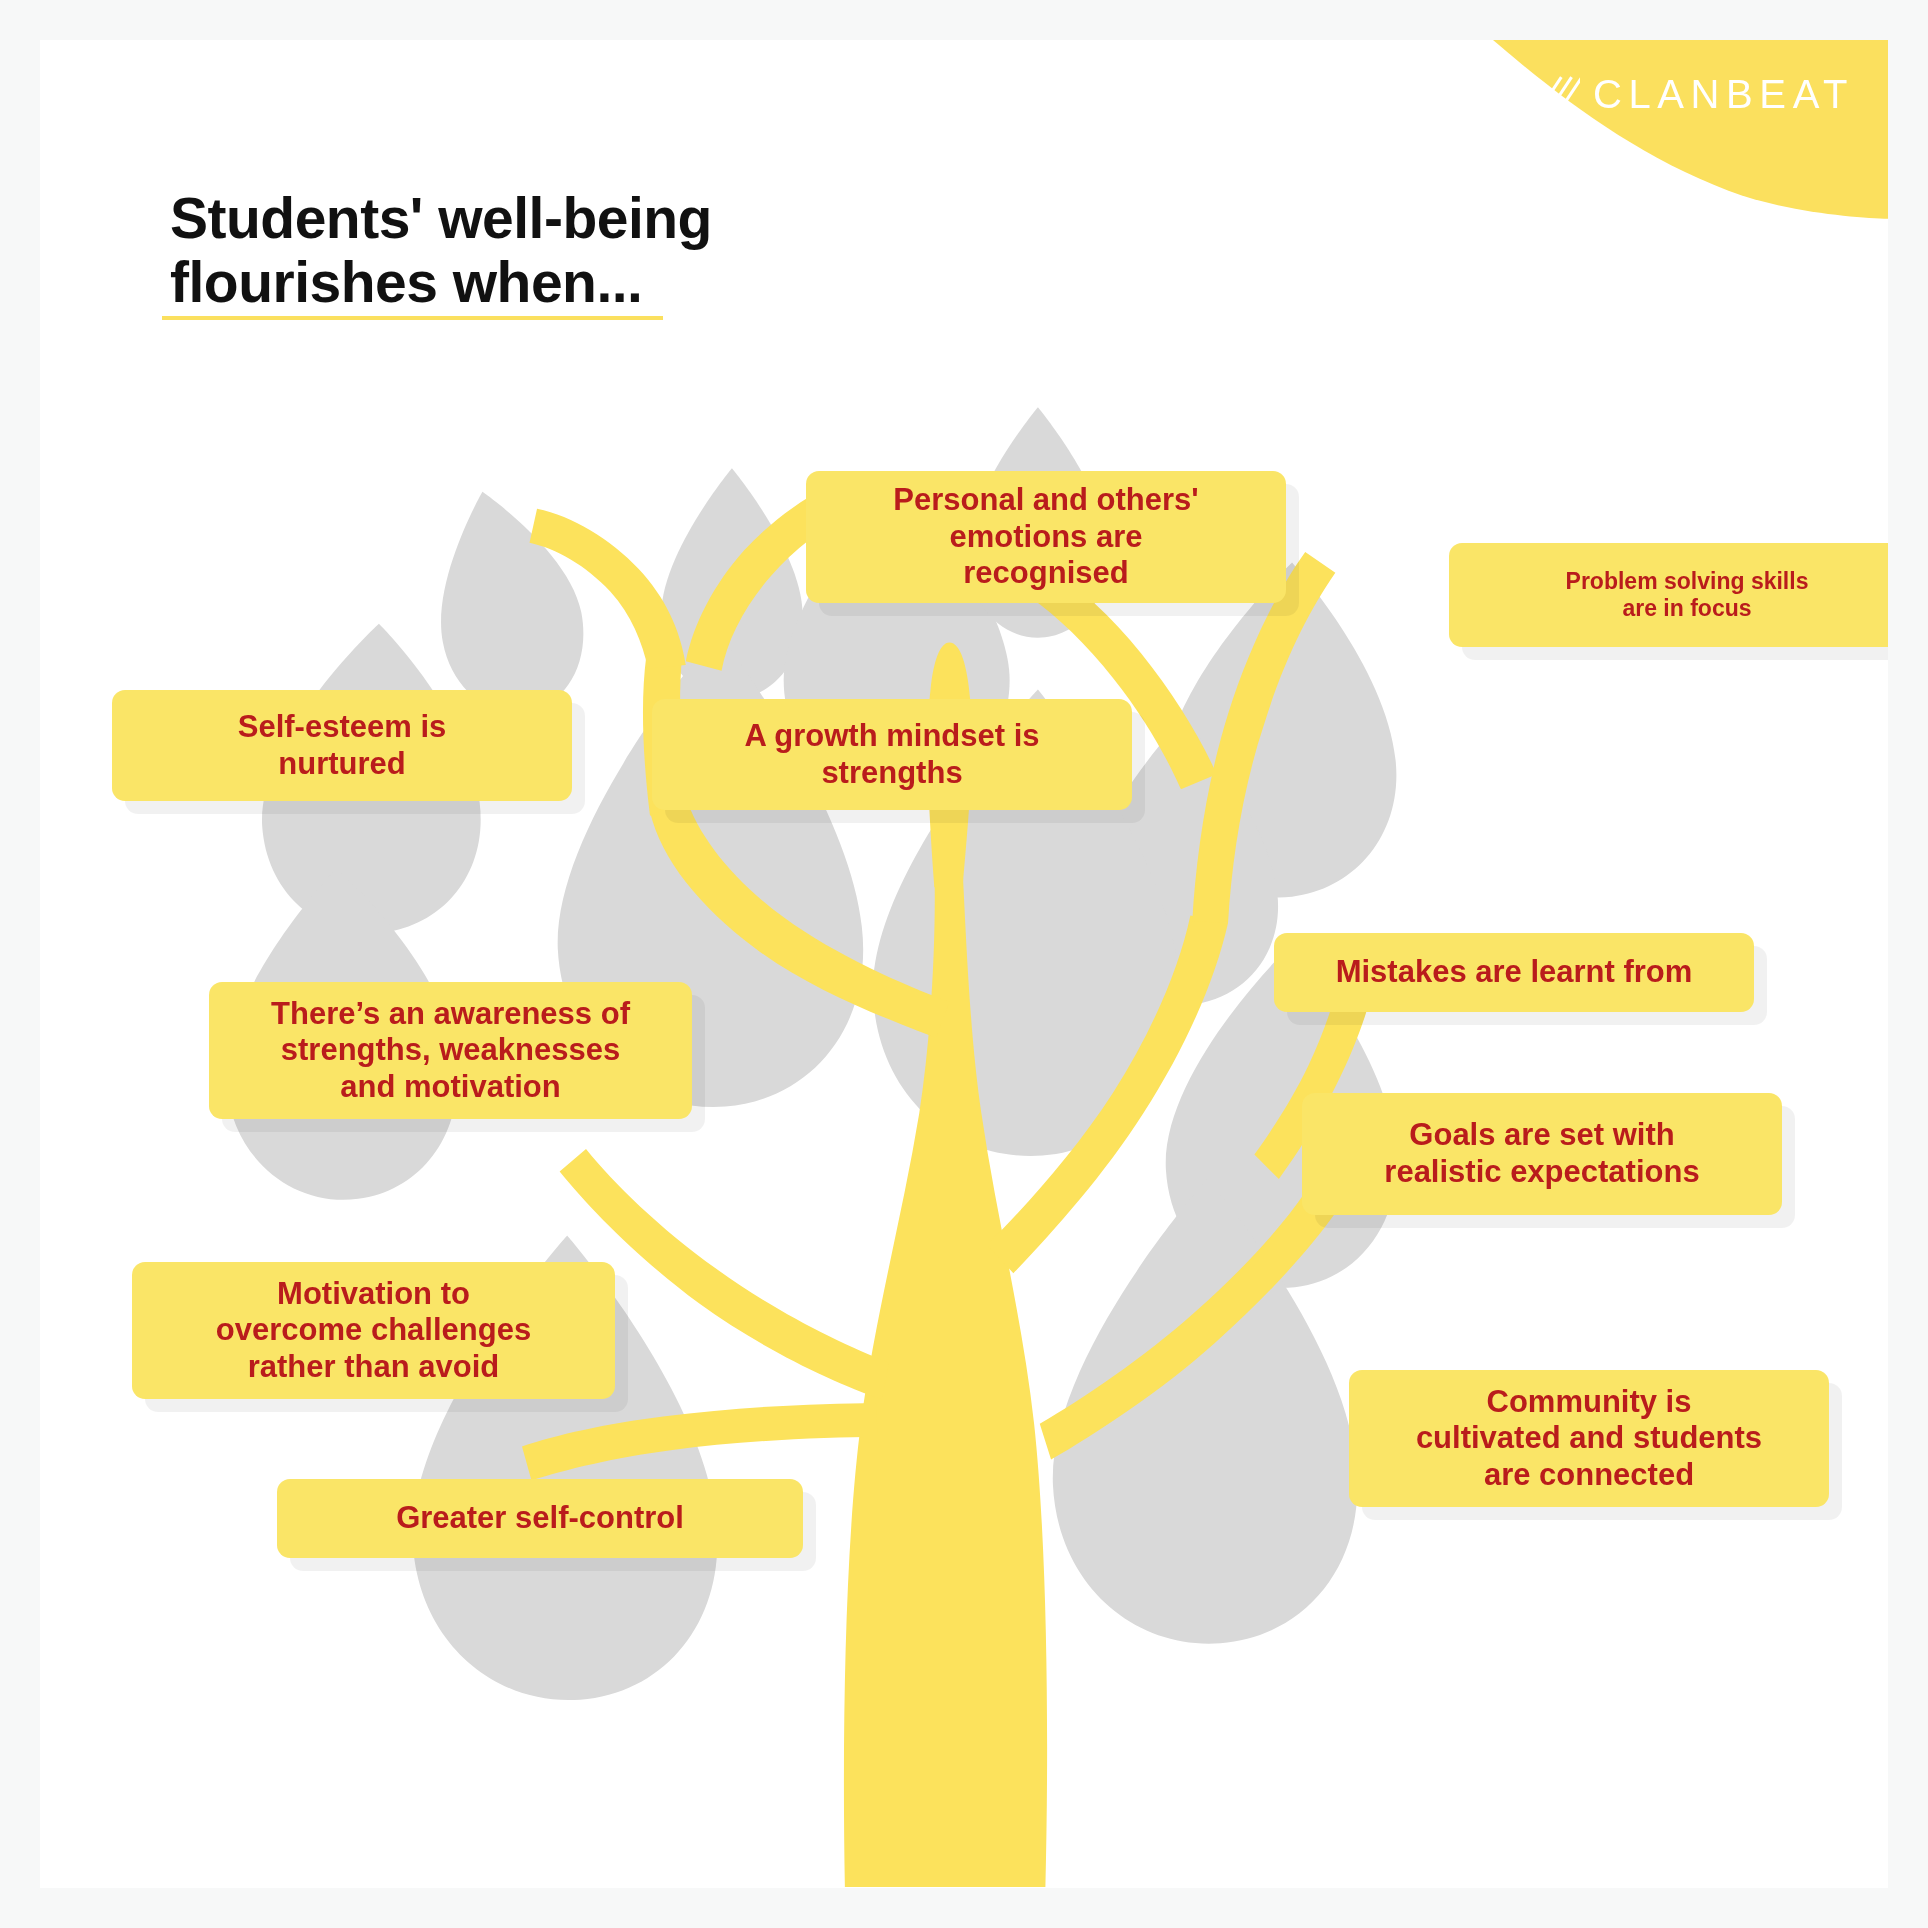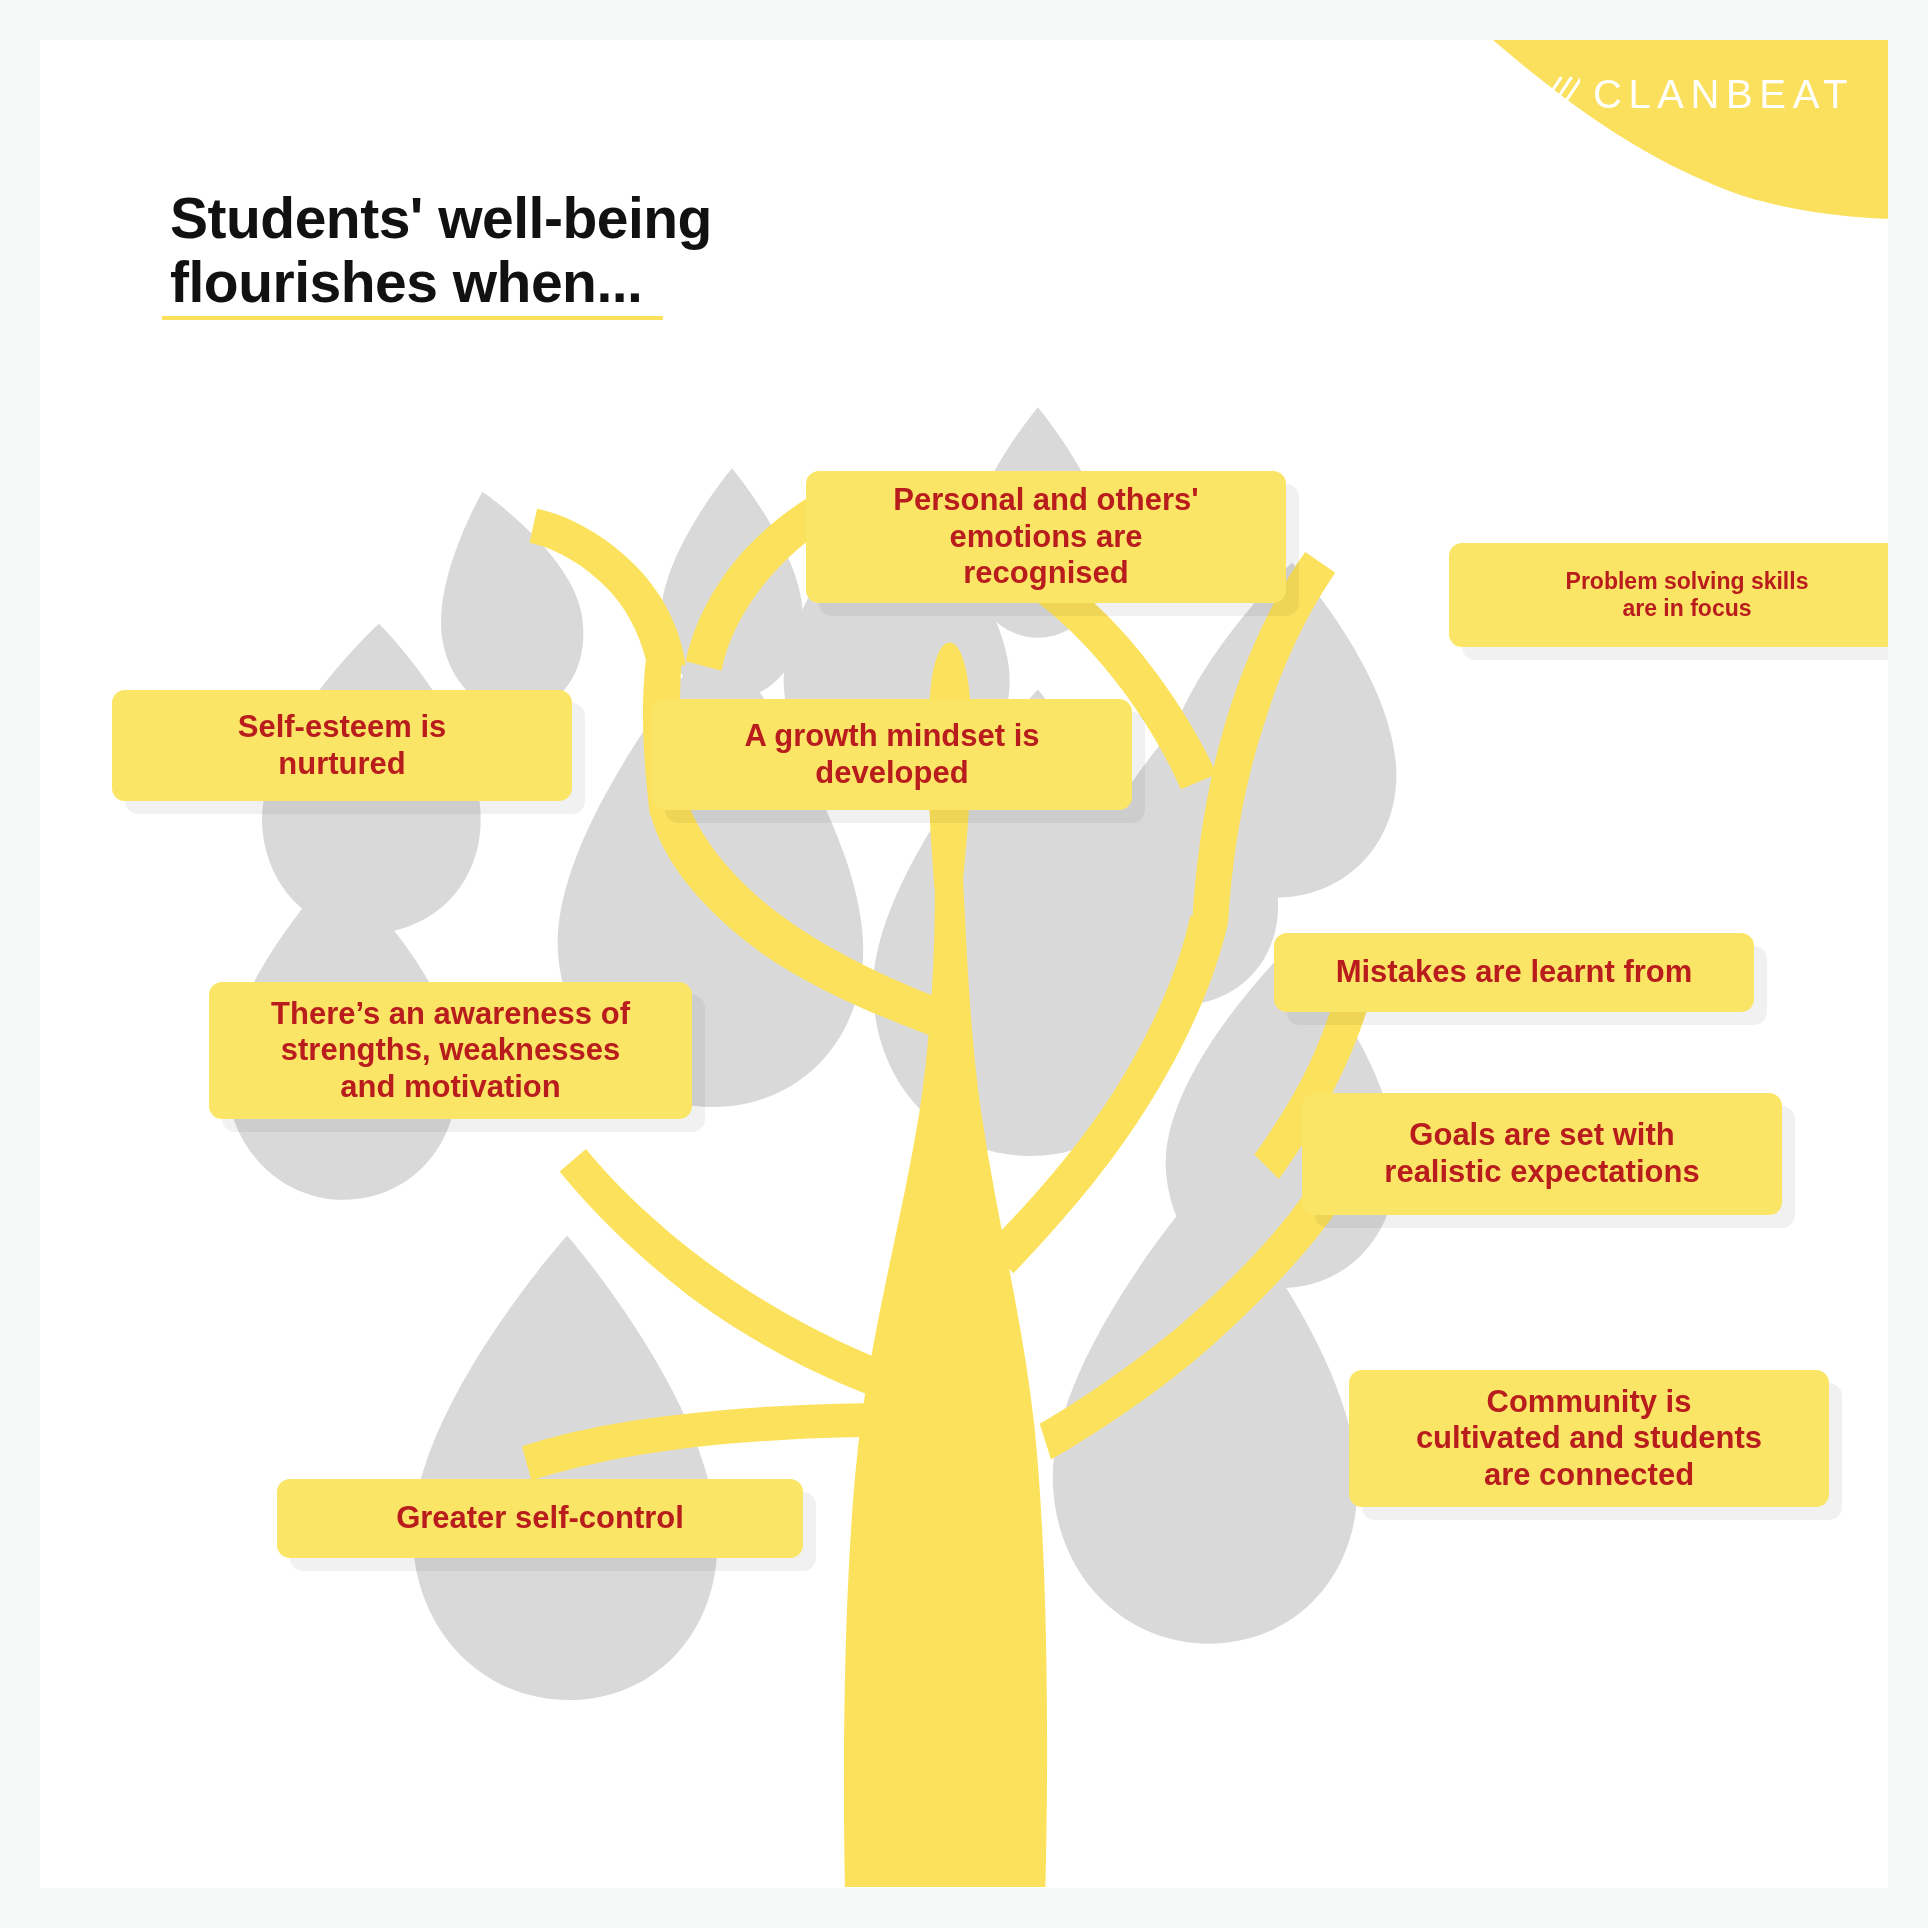--- a/index.html
+++ b/index.html
@@ -252,38 +252,43 @@
 are in focus</span>
     </div>
 
     <div class="label" style="left:72px;top:650px;width:460px;height:111px;font-size:31px;">
       <span>Self-esteem is
 nurtured</span>
     </div>
 
     <div class="label" style="left:612px;top:659px;width:480px;height:111px;font-size:31px;">
       <span>A growth mindset is
-developed</span>
+strengths</span>
     </div>
 
     <div class="label" style="left:169px;top:942px;width:483px;height:137px;font-size:31px;">
       <span>There’s an awareness of
 strengths, weaknesses
 and motivation</span>
     </div>
 
     <div class="label" style="left:1234px;top:893px;width:480px;height:79px;font-size:31px;">
       <span>Mistakes are learnt from</span>
     </div>
 
     <div class="label" style="left:1262px;top:1053px;width:480px;height:122px;font-size:31px;">
       <span>Goals are set with
 realistic expectations</span>
     </div>
 
+    <div class="label" style="left:92px;top:1222px;width:483px;height:137px;font-size:31px;">
+      <span>Motivation to
+overcome challenges
+rather than avoid</span>
+    </div>
 
     <div class="label" style="left:1309px;top:1330px;width:480px;height:137px;font-size:31px;">
       <span>Community is
 cultivated and students
 are connected</span>
     </div>
 
     <div class="label" style="left:237px;top:1439px;width:526px;height:79px;font-size:31px;">
       <span>Greater self-control</span>
     </div>

